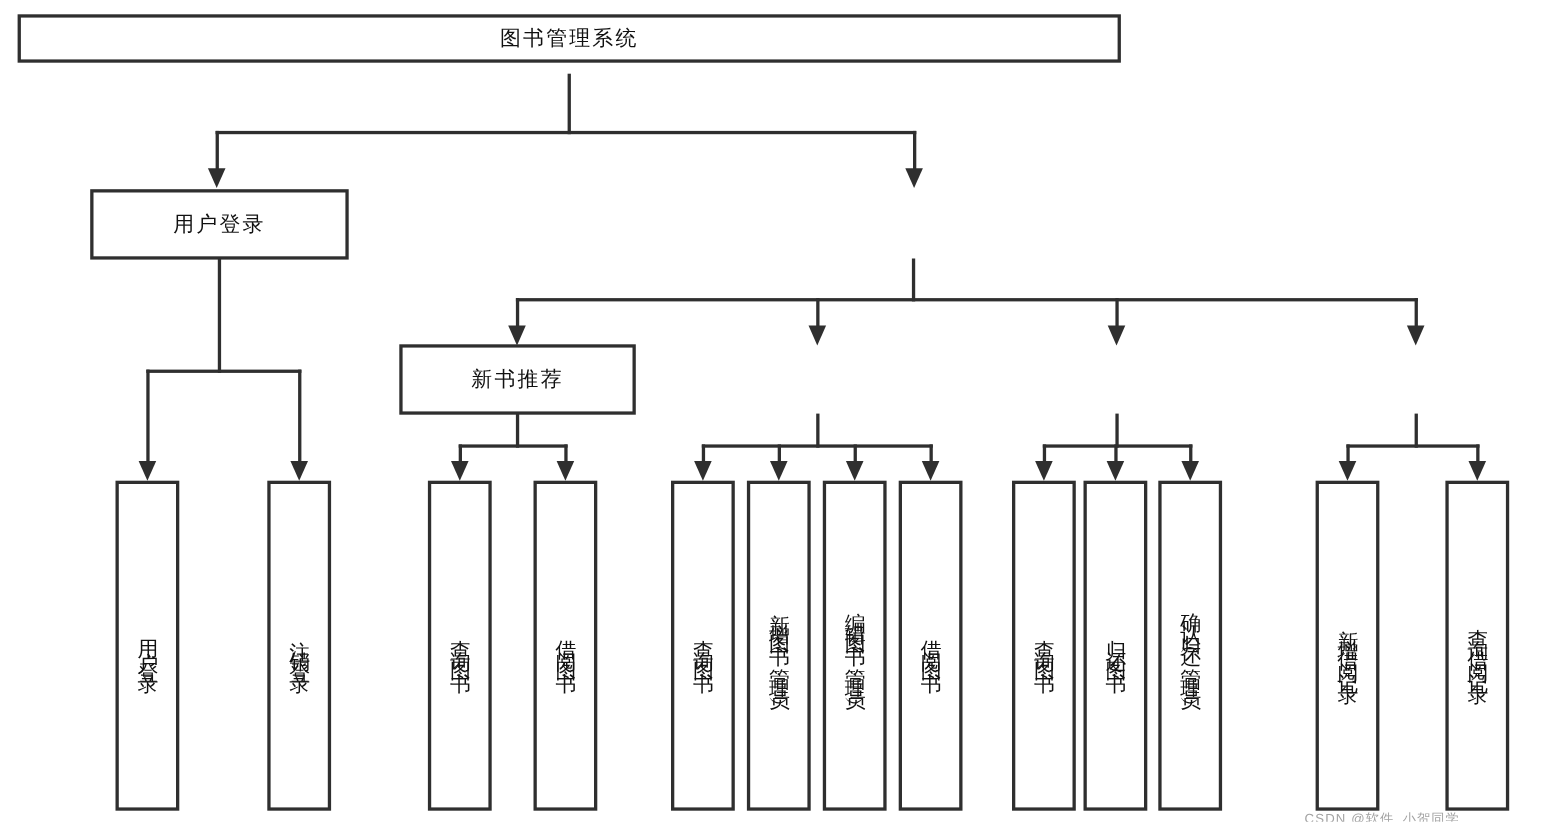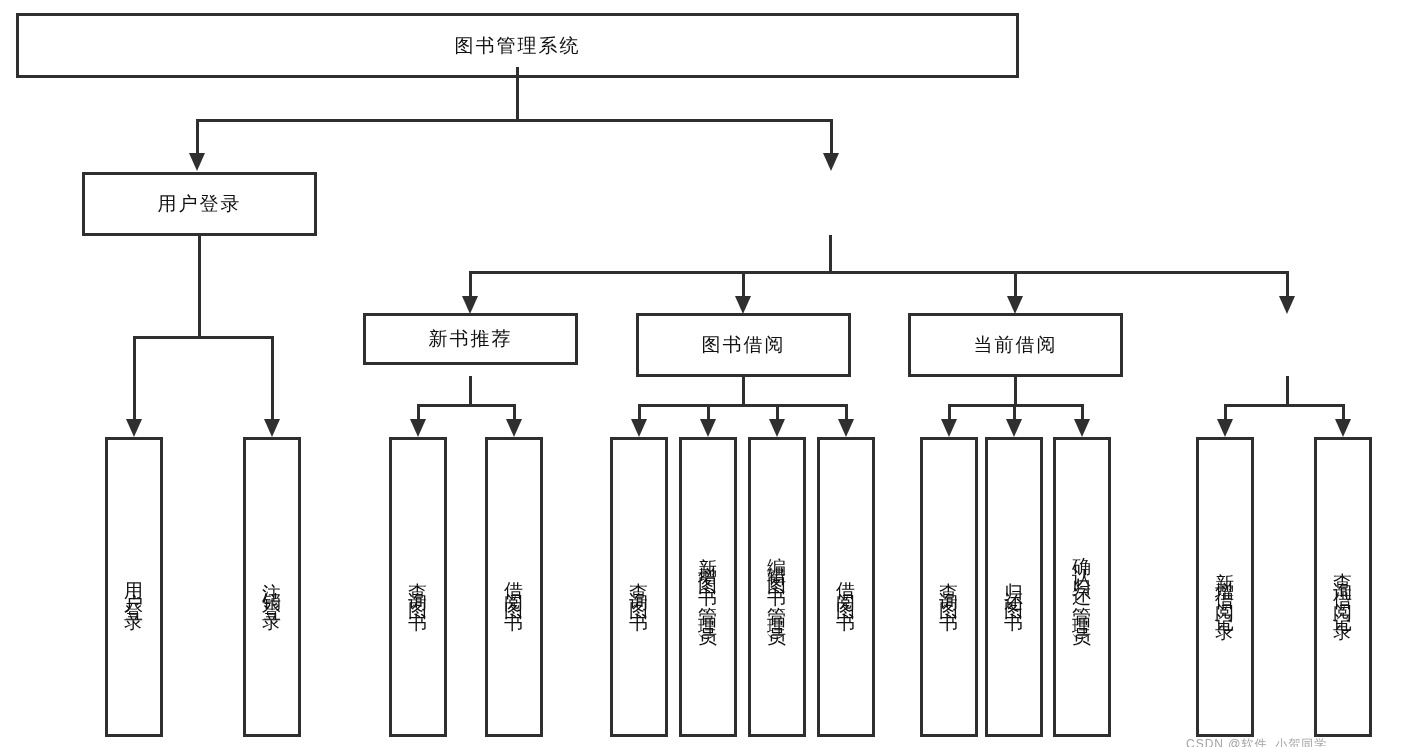--- a/index.html
+++ b/index.html
@@ -63,40 +63,34 @@
     z-index:10;
     white-space:nowrap;
     letter-spacing:1px;
   }
 </style>
 </head>
 <body>
 
 <div class="canvas">
 
-  <div class="box" style="left:16px;top:13px;width:1003px;height:65px;">
+  <div class="box" style="left:16px;top:13px;width:1003px;height:44px;">
     <span>图书管理系统</span>
   </div>
 
   <div class="box" style="left:82px;top:172px;width:235px;height:64px;">
     <span>用户登录</span>
   </div>
 
 
-  <div class="box" style="left:363px;top:313px;width:215px;height:52px;">
+  <div class="box" style="left:363px;top:313px;width:215px;height:64px;">
     <span>新书推荐</span>
   </div>
 
-  <div class="box" style="left:636px;top:313px;width:215px;height:64px;">
-    <span>图书借阅</span>
-  </div>
-
-  <div class="box" style="left:908px;top:313px;width:215px;height:64px;">
-    <span>当前借阅</span>
-  </div>
+
 
 
   <div class="box leaf" style="left:105px;top:437px;width:58px;height:300px;">
     <span class="vtext">用户登录</span>
   </div>
 
   <div class="box leaf" style="left:243px;top:437px;width:58px;height:300px;">
     <span class="vtext">注销登录</span>
   </div>
 

